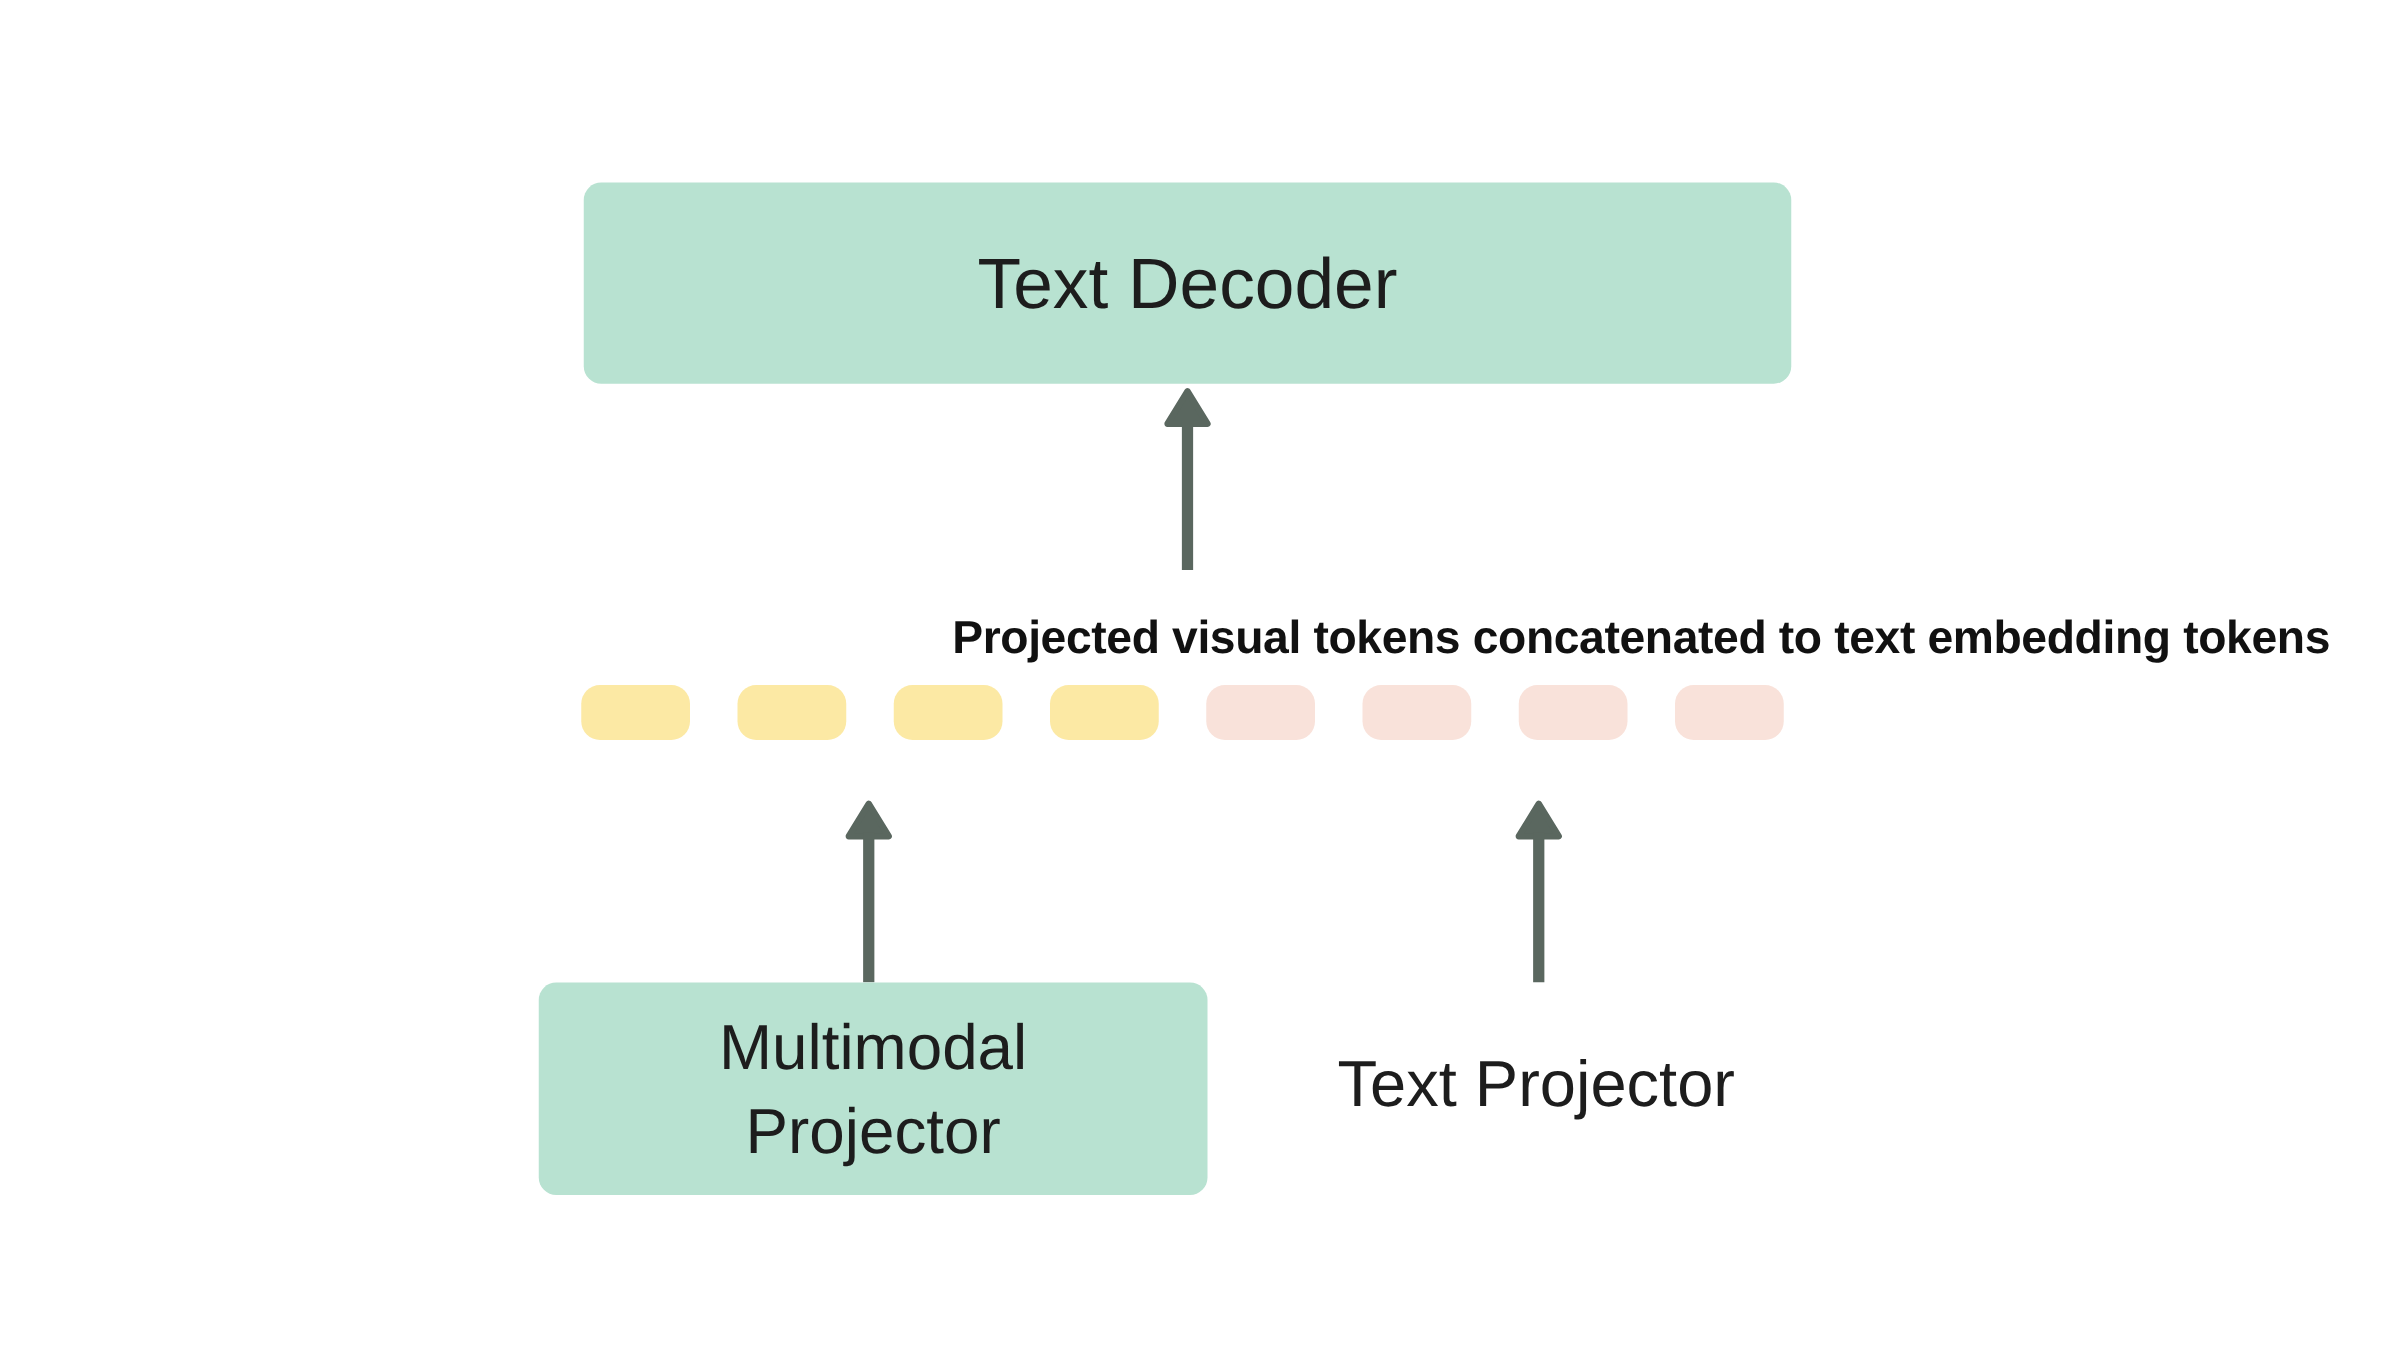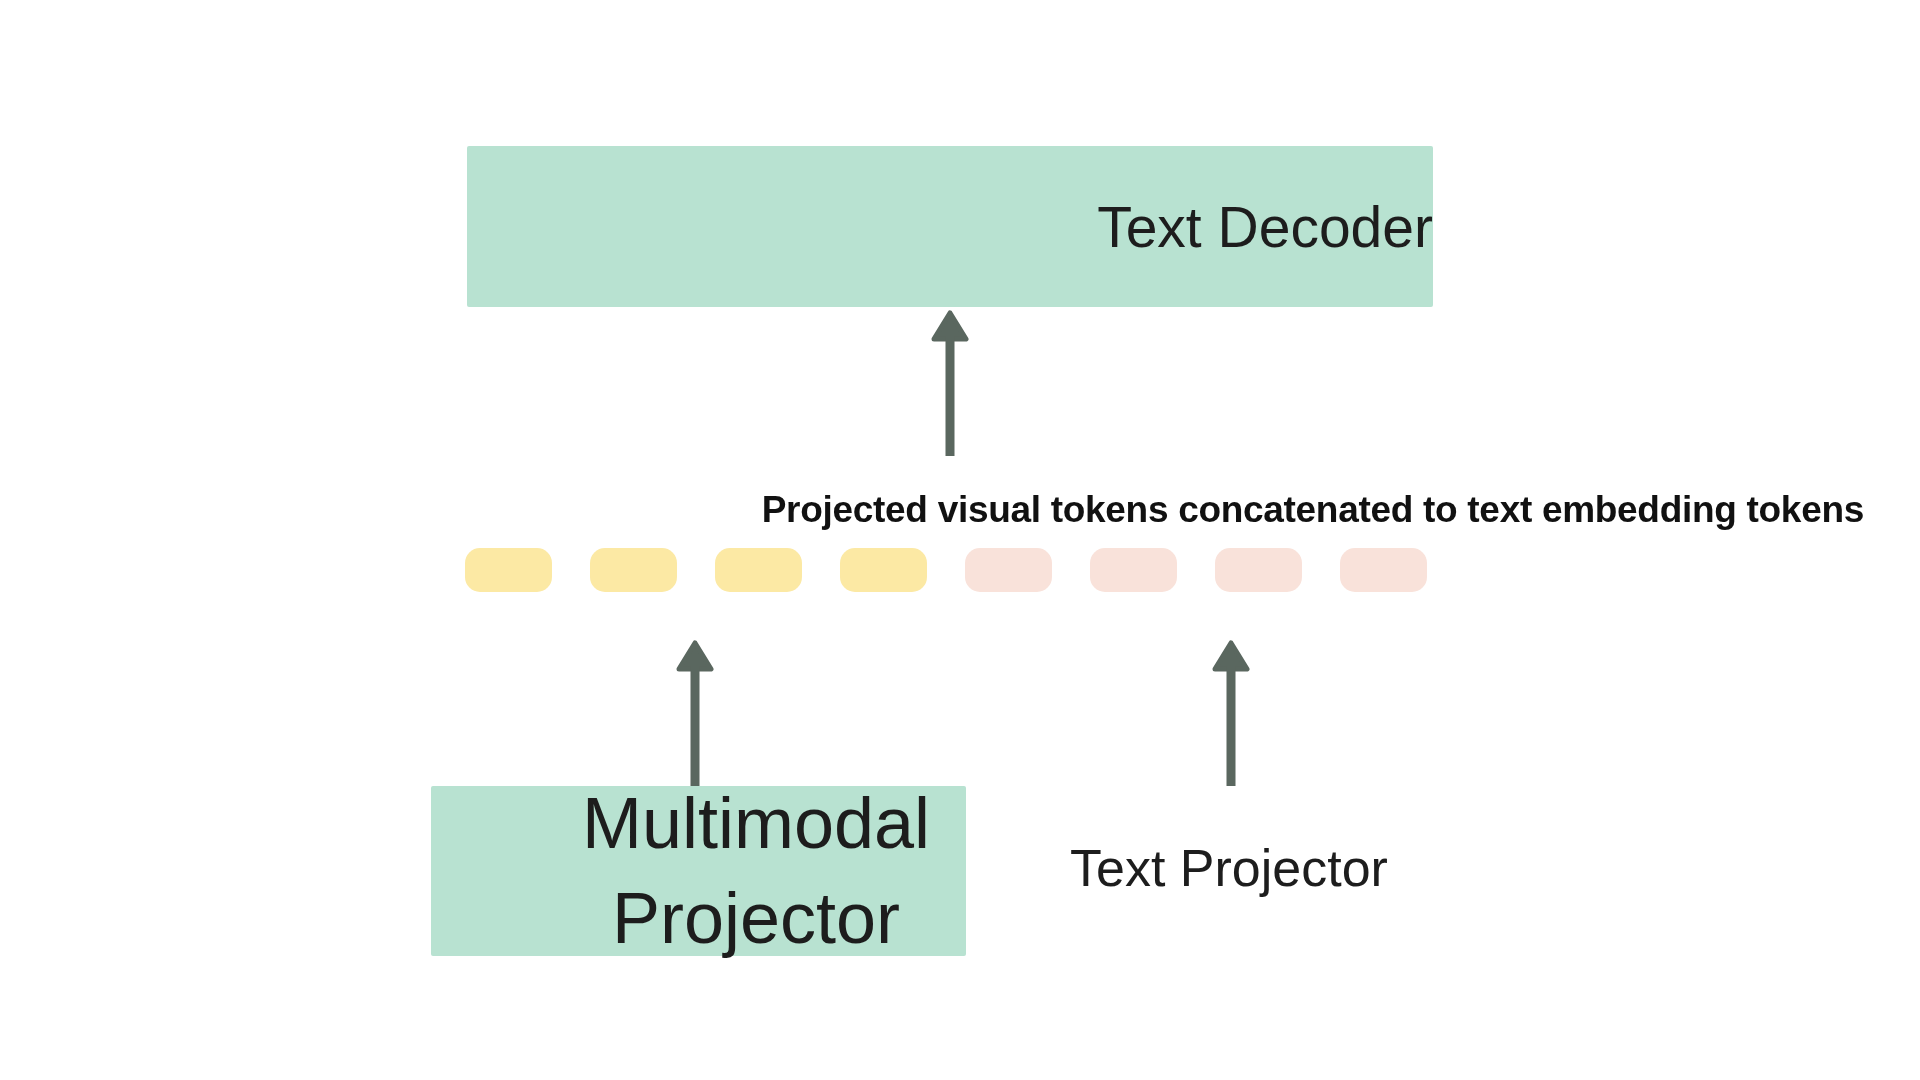--- a/index.html
+++ b/index.html
@@ -9,33 +9,33 @@
     height: 1080px;
     background: var(--background, #ffffff);
     overflow: hidden;
     font-family: "Liberation Sans", "DejaVu Sans", sans-serif;
     color: var(--label-text, #1d1d1d);
   }
 
   .node {
     position: absolute;
     background: var(--node-fill, #b8e2d1);
-    border-radius: 2px;
+    border-radius: 14px;
     display: flex;
     align-items: center;
-    justify-content: flex-end;
+    justify-content: center;
     text-align: center;
   }
   #decoder-box {
     left: 467px; top: 146px; width: 966px; height: 161px;
     font-size: 57px;
   }
   #projector-box {
     left: 431px; top: 786px; width: 535px; height: 170px;
-    font-size: 72px; line-height: 1.32;
+    font-size: 51px; line-height: 1.32;
   }
   #projector-box .wrap-label { max-width: 420px; }
 
   .free-label {
     position: absolute;
     text-align: center;
   }
   #text-embeddings-label {
     left: 979px; top: 838px; width: 500px;
     font-size: 52px;

